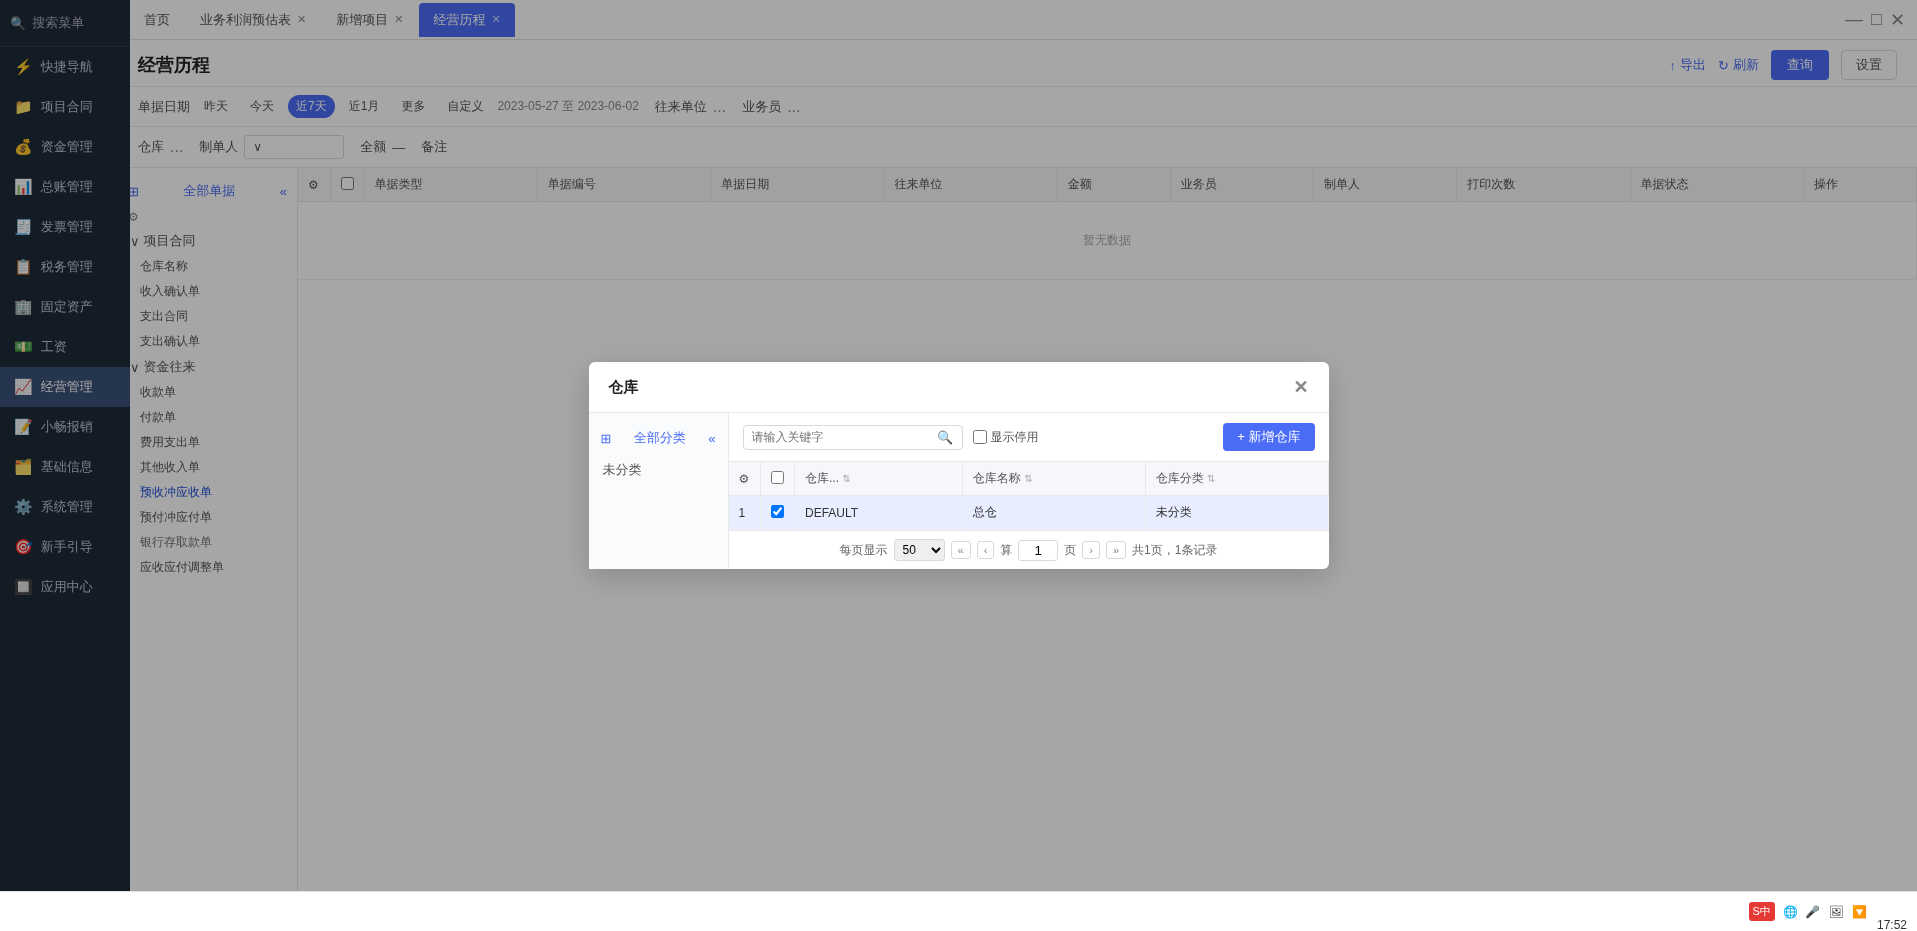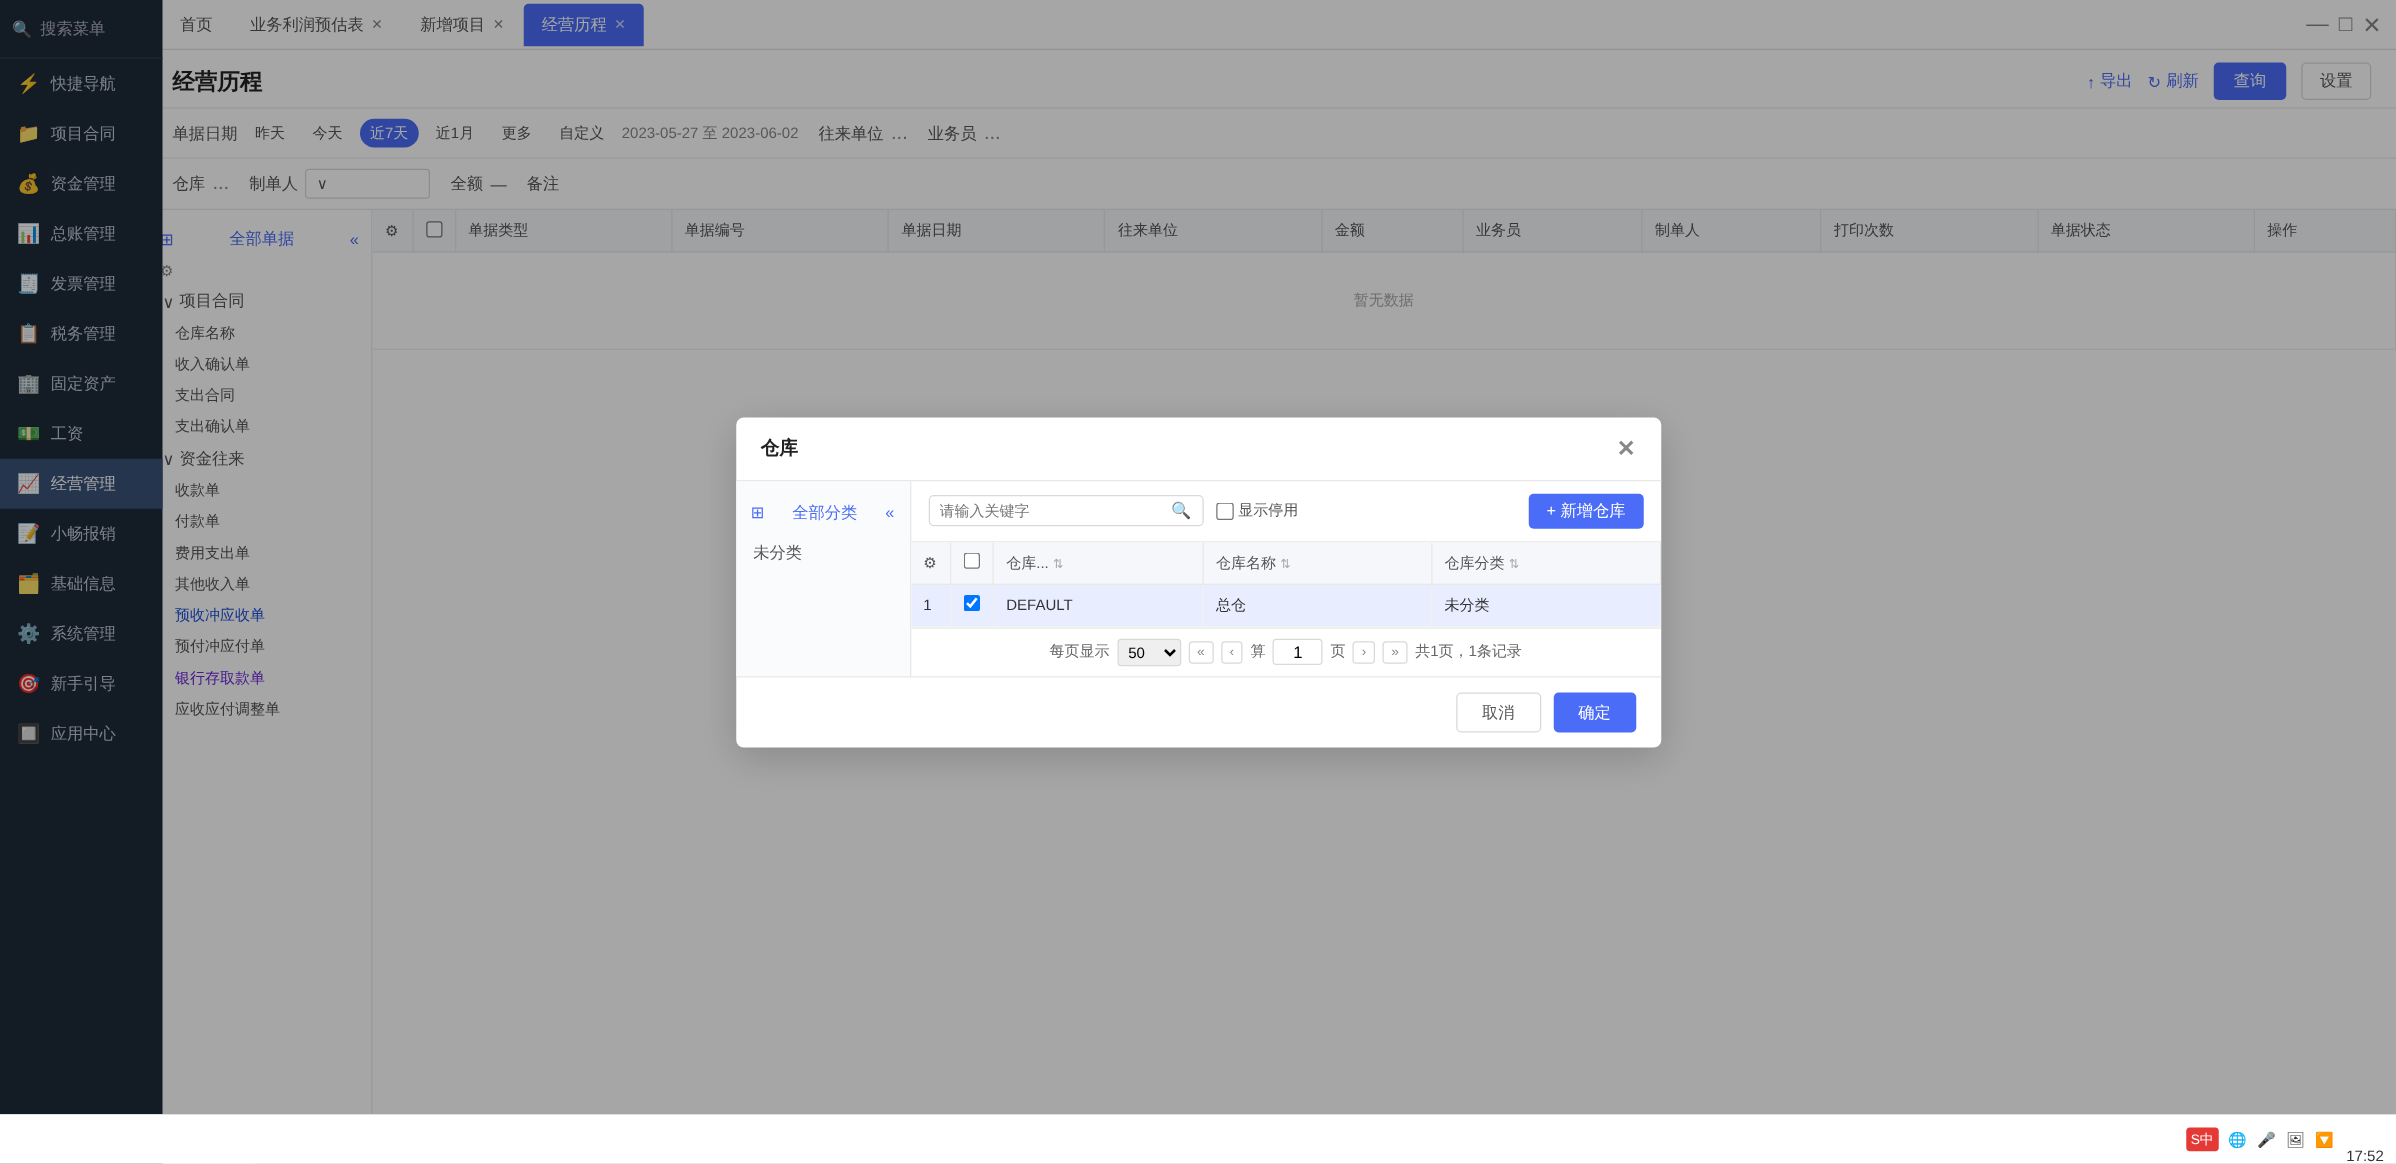--- a/index.html
+++ b/index.html
@@ -310,21 +310,21 @@
       <div style="padding:4px 12px; font-size:13px; color:#555; display:flex; align-items:center; gap:4px;">
         <span>∨</span>
         <span>资金往来</span>
       </div>
       <div style="padding:4px 22px; font-size:12px; color:#555; cursor:pointer;">收款单</div>
       <div style="padding:4px 22px; font-size:12px; color:#555; cursor:pointer;">付款单</div>
       <div style="padding:4px 22px; font-size:12px; color:#555; cursor:pointer;">费用支出单</div>
       <div style="padding:4px 22px; font-size:12px; color:#555; cursor:pointer;">其他收入单</div>
       <div style="padding:4px 22px; font-size:12px; color:#1d4ed8; cursor:pointer;">预收冲应收单</div>
       <div style="padding:4px 22px; font-size:12px; color:#555; cursor:pointer;">预付冲应付单</div>
-      <div style="padding:4px 22px; font-size:12px; color:#6d28d9; cursor:pointer;">银行存取款单</div>
+      <div style="padding:4px 22px; font-size:12px; color:#737373; cursor:pointer;">银行存取款单</div>
       <div style="padding:4px 22px; font-size:12px; color:#555; cursor:pointer;">应收应付调整单</div>
     </div>
 
     <div class="table-area" style="display:flex; flex-direction:column; flex:1;">
       <div style="overflow-x:auto; flex:1;">
         <table>
           <thead>
             <tr>
               <th style="width:32px;"><span>⚙</span></th>
               <th style="width:32px;"><input type="checkbox" style=""></th>
@@ -448,24 +448,20 @@
           <span>算</span>
           <input class="page-num-input" type="text" value="1" style="">
           <span>页</span>
           <button class="page-arrow-btn">›</button>
           <button class="page-arrow-btn">»</button>
           <span>共1页，1条记录</span>
         </div>
       </div>
     </div>
 
-    <div class="dialog-footer">
-      <button class="btn-cancel">取消</button>
-      <button class="btn-confirm">确定</button>
-    </div>
   </div>
 </div>
 
 <div class="taskbar">
   <div class="taskbar-right">
     <div class="taskbar-icons">
       <span style="background:#e53935; color:#fff; padding:2px 4px; border-radius:3px; font-size:11px;">S中</span>
       <span>🌐</span>
       <span>🎤</span>
       <span>🖼</span>

